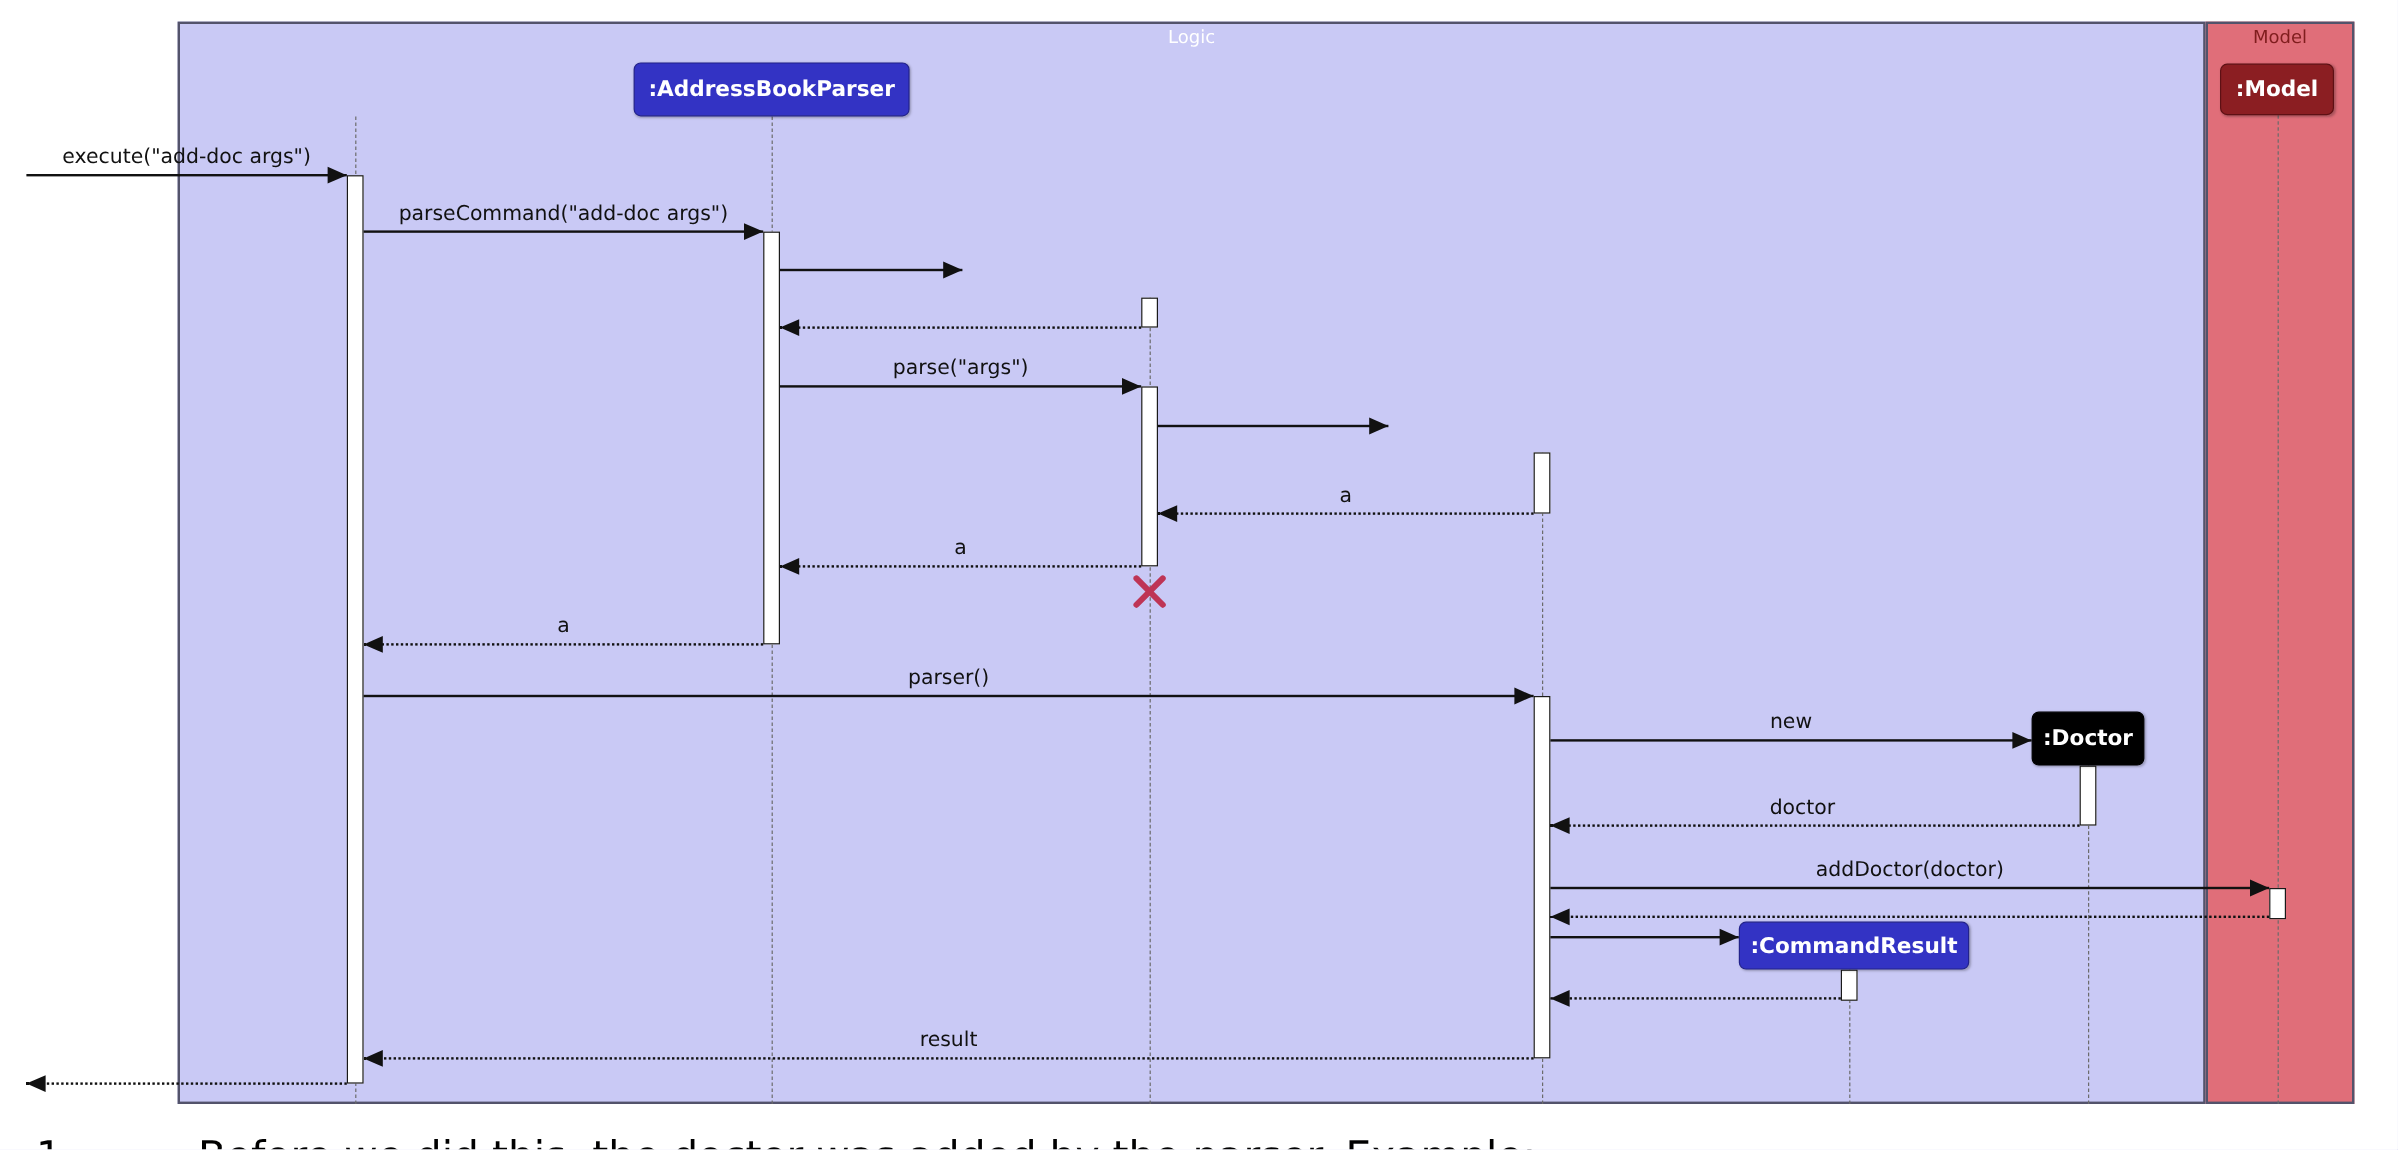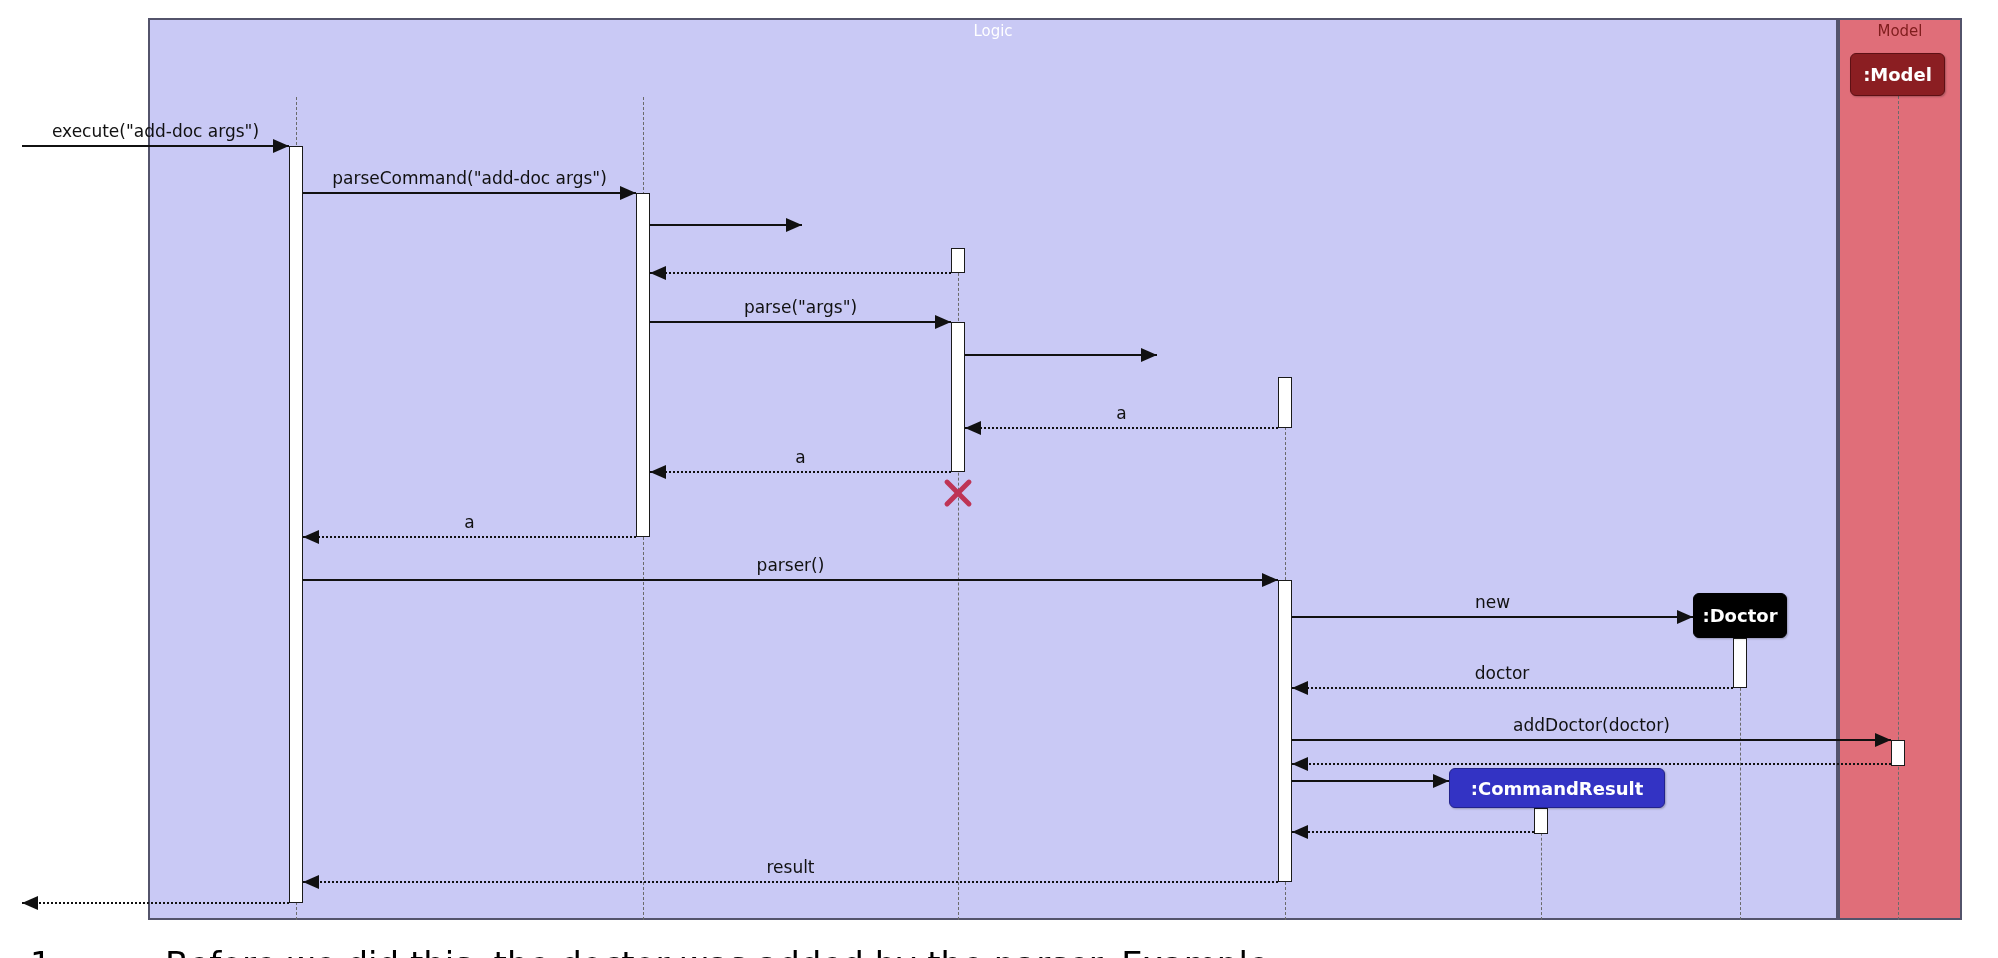--- a/index.html
+++ b/index.html
@@ -88,20 +88,21 @@
     <div class="arrow-left" style="left: 1292px; top: 757px; border-right-color: rgb(17, 17, 17);"></div>
     <div class="msg-line-solid" style="left: 1292px; top: 780px; width: 157px; border-top-color: rgb(17, 17, 17);"></div>
     <div class="arrow-right" style="left: 1433px; top: 774px; border-left-color: rgb(17, 17, 17);"></div>
     <div class="msg-line-dotted" style="left: 1292px; top: 831px; width: 242px; border-top-color: rgb(17, 17, 17);"></div>
     <div class="arrow-left" style="left: 1292px; top: 825px; border-right-color: rgb(17, 17, 17);"></div>
     <div class="msg-line-dotted" style="left: 303px; top: 881px; width: 975px; border-top-color: rgb(17, 17, 17);"></div>
     <div class="arrow-left" style="left: 303px; top: 875px; border-right-color: rgb(17, 17, 17);"></div>
     <div class="msg-label" style="left: 790.5px; top: 857px;">result</div>
     <div class="msg-line-dotted" style="left: 22px; top: 902px; width: 267px; border-top-color: rgb(17, 17, 17);"></div>
     <div class="arrow-left" style="left: 22px; top: 896px; border-right-color: rgb(17, 17, 17);"></div>
+    <div class="pbox" style="left: 528px; top: 52px; width: 230px; height: 45px; background: rgb(51, 51, 196); border: 1.5px solid rgb(34, 34, 140); color: rgb(255, 255, 255);">:AddressBookParser</div>
     <div class="pbox" style="left: 1693px; top: 593px; width: 94px; height: 45px; background: rgb(0, 0, 0); border: 1.5px solid rgb(0, 0, 0); color: rgb(255, 255, 255);">:Doctor</div>
-    <div class="pbox" style="left: 1449px; top: 768px; width: 216px; height: 40px; background: rgb(51, 51, 196); border: 1.5px solid rgb(34, 34, 140); color: rgb(255, 255, 255);">:CommandResult</div>
+    <div class="pbox" style="left: 1449px; top: 768px; width: 192px; height: 40px; background: rgb(51, 51, 196); border: 1.5px solid rgb(34, 34, 140); color: rgb(255, 255, 255);">:CommandResult</div>
     <div class="pbox" style="left: 1850px; top: 53px; width: 95px; height: 43px; background: rgb(139, 30, 34); border: 1.5px solid rgb(94, 16, 20); color: rgb(255, 255, 255);">:Model</div>
     <div class="destroy-x" style="left: 940px; top: 475px; width: 36px; height: 36px;">
       <div class="bar" style="height: 5px; background: rgb(190, 52, 85); transform: translateY(-50%) rotate(45deg);"></div>
       <div class="bar" style="height: 5px; background: rgb(190, 52, 85); transform: translateY(-50%) rotate(-45deg);"></div>
     </div>
   </div>
 
 </body></html>

